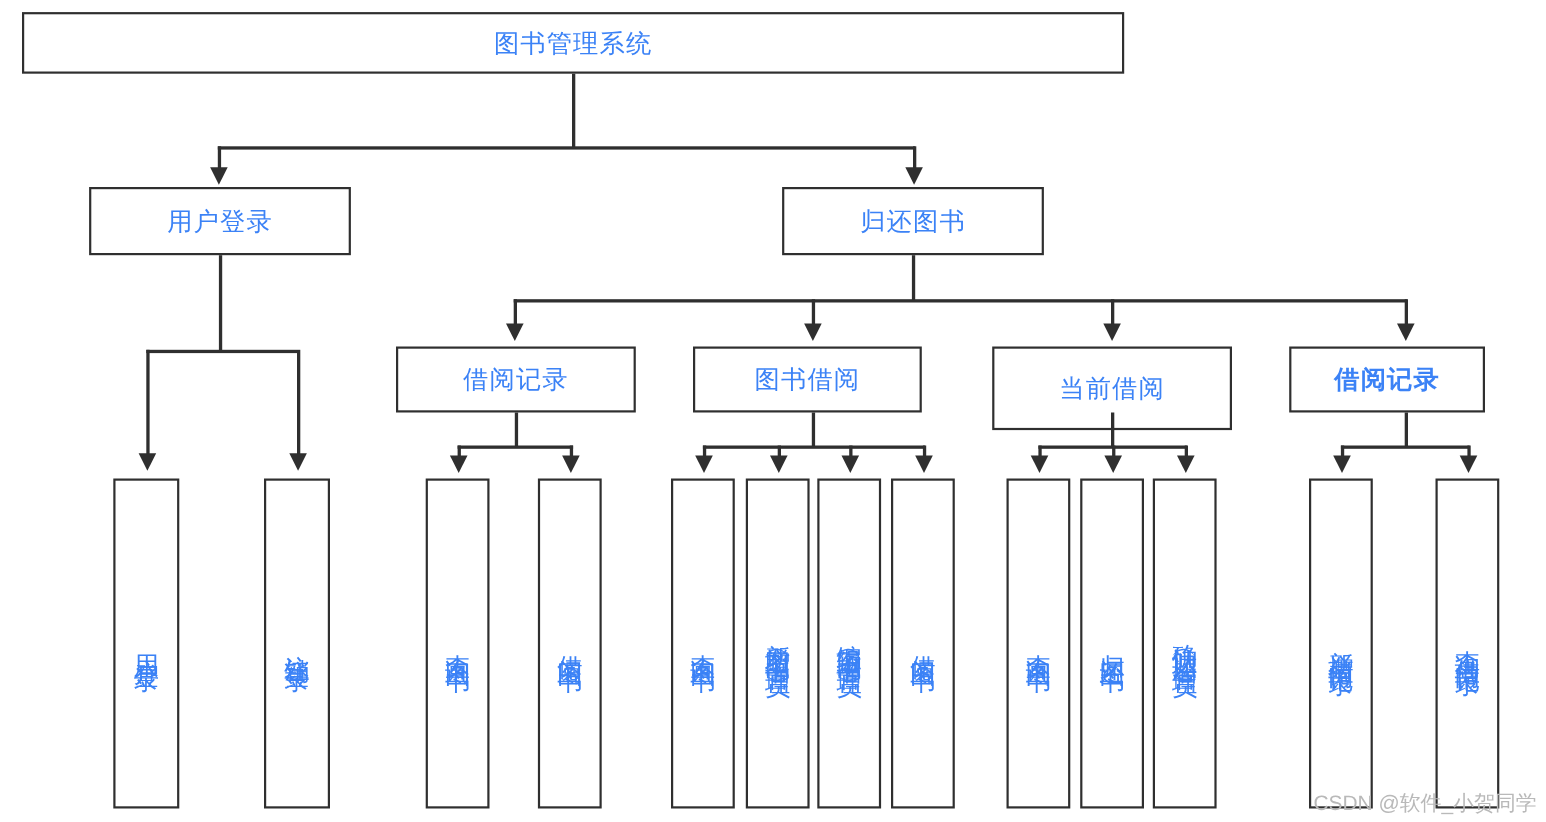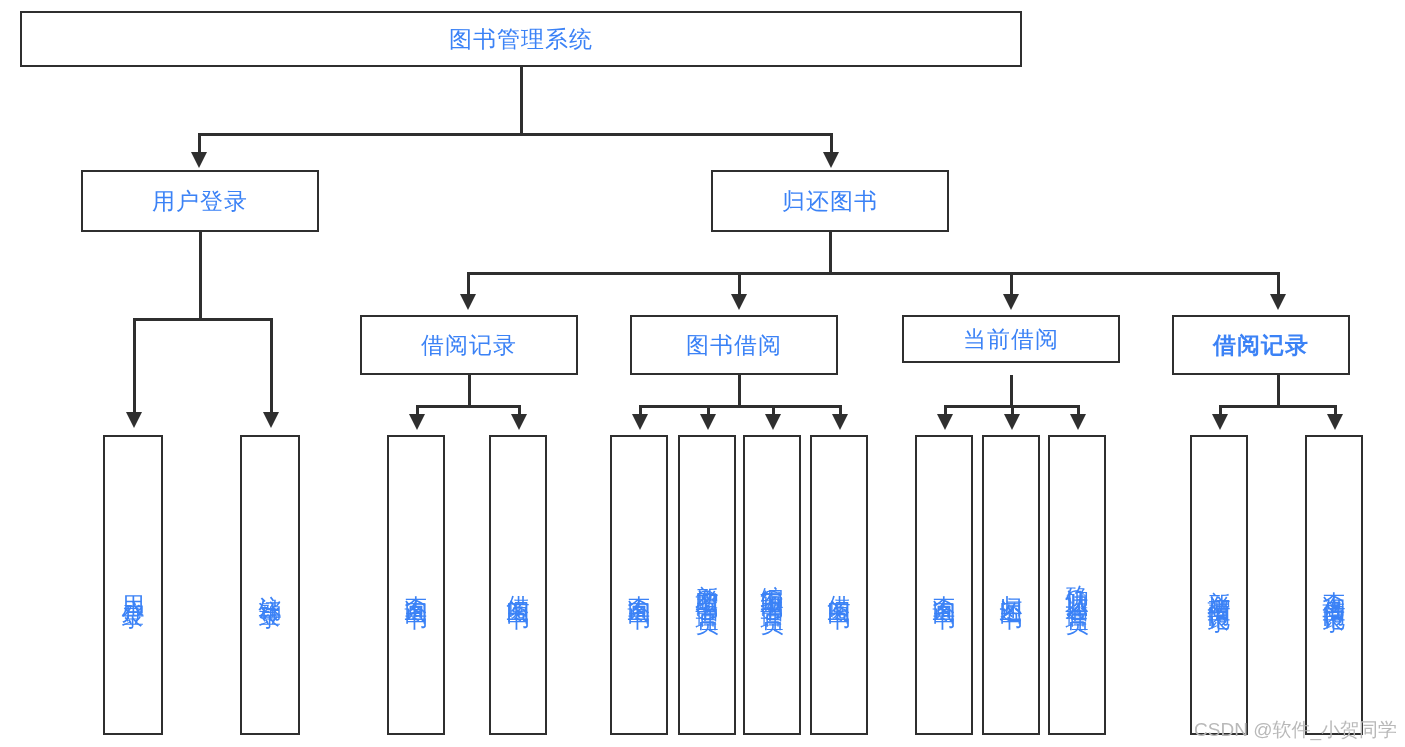--- a/index.html
+++ b/index.html
@@ -129,21 +129,21 @@
   <div class="arrow" style="left:1003px; top:294px;"></div>
   <div class="vline" style="left:1277px; top:272px; height:24px;"></div>
   <div class="arrow" style="left:1270px; top:294px;"></div>
 
   <div class="node horiz" style="left:360px; top:315px; width:218px; height:60px;">
     <span class="htext">借阅记录</span>
   </div>
   <div class="node horiz" style="left:630px; top:315px; width:208px; height:60px;font-family:Liberation Serif, serif;">
     <span class="htext">图书借阅</span>
   </div>
-  <div class="node horiz" style="left:902px; top:315px; width:218px; height:48px;">
+  <div class="node horiz" style="left:902px; top:315px; width:218px; height:76px;">
     <span class="htext">当前借阅</span>
   </div>
   <div class="node horiz" style="left:1172px; top:315px; width:178px; height:60px;font-weight:bold;">
     <span class="htext">借阅记录</span>
   </div>
 
   <div class="vline" style="left:468px; top:375px; height:32px;"></div>
   <div class="hline" style="left:416px; top:405px; width:105px;"></div>
   <div class="vline" style="left:416px; top:405px; height:11px;"></div>
   <div class="arrow" style="left:409px; top:414px;"></div>

